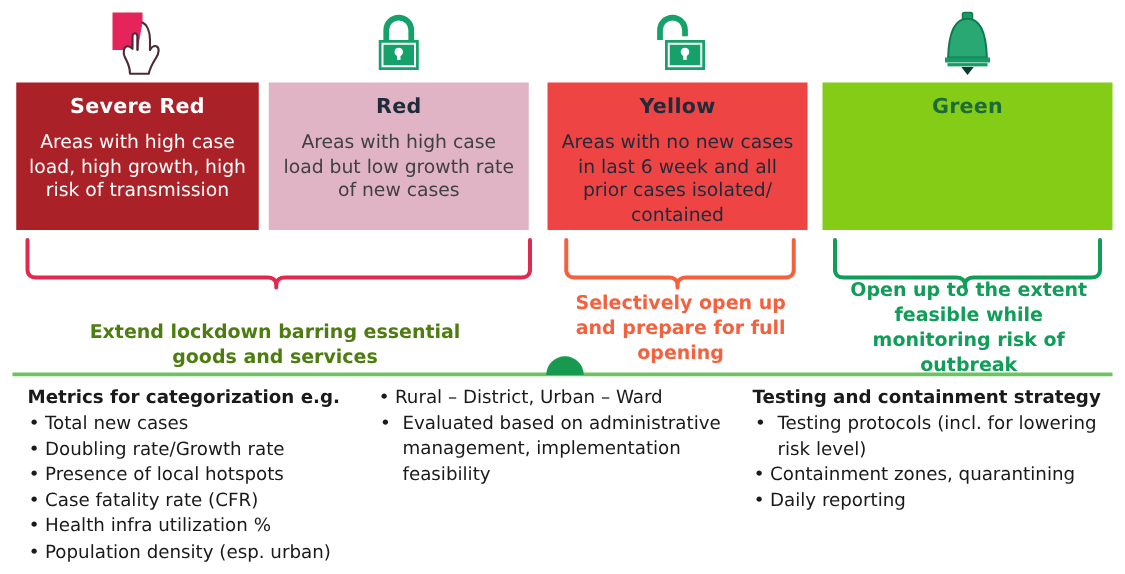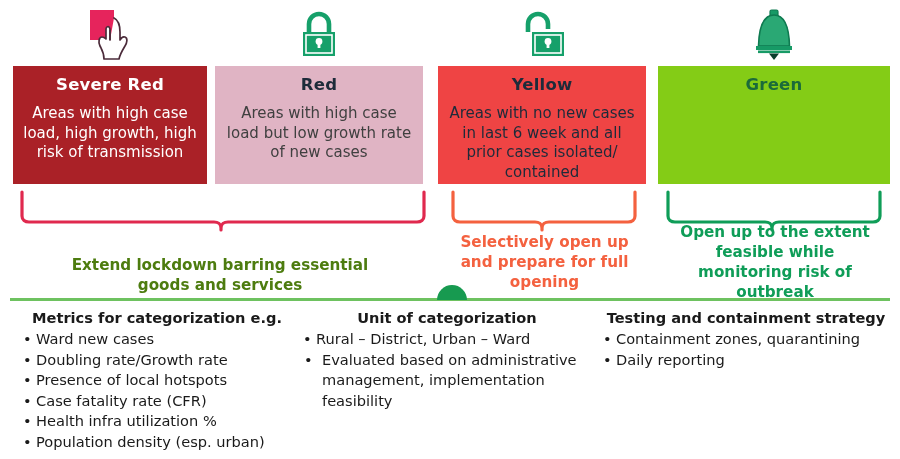--- a/index.html
+++ b/index.html
@@ -87,21 +87,20 @@
   .col {
     position: absolute;
     top: 308px;
     color: #1a1a1a;
   }
   .col-title {
     font-size: 14.6px;
     font-weight: bold;
     line-height: 20px;
     margin-bottom: 1px;
-    text-align: center;
   }
   .col ul {
     list-style: none;
     margin: 0;
     padding: 0;
   }
   .col li {
     font-size: 14.6px;
     line-height: 20.5px;
     position: relative;
@@ -205,38 +204,38 @@
   <div class="action-text" style="left:442px; top:232px; width:205px; color:#f4613f;">Selectively open up and prepare for full opening</div>
 
   <div class="action-text" style="left:670px; top:222px; width:210px; color:#0f9d58;">Open up to the extent feasible while monitoring risk of outbreak</div>
 
   <div class="divider"></div>
   <div class="dome"></div>
 
   <div class="col" style="left:22px; width:270px;">
     <div class="col-title">Metrics for categorization e.g.</div>
     <ul>
-      <li>Ward new cases</li>
+      <li>Total new cases</li>
       <li>Doubling rate/Growth rate</li>
       <li>Presence of local hotspots</li>
       <li>Case fatality rate (CFR)</li>
       <li>Health infra utilization %</li>
       <li>Population density (esp. urban)</li>
     </ul>
   </div>
 
   <div class="col" style="left:302px; width:290px;">
-    <div class="col-title">Unit of categorization</div>
     <ul>
       <li>Rural – District, Urban – Ward</li>
       <li class="indent">Evaluated based on administrative management, implementation feasibility</li>
     </ul>
   </div>
 
   <div class="col" style="left:602px; width:288px;">
     <div class="col-title">Testing and containment strategy</div>
     <ul>
+      <li class="indent">Testing protocols (incl. for lowering risk level)</li>
       <li>Containment zones, quarantining</li>
       <li>Daily reporting</li>
     </ul>
   </div>
 
 </div>
 
 </body></html>

